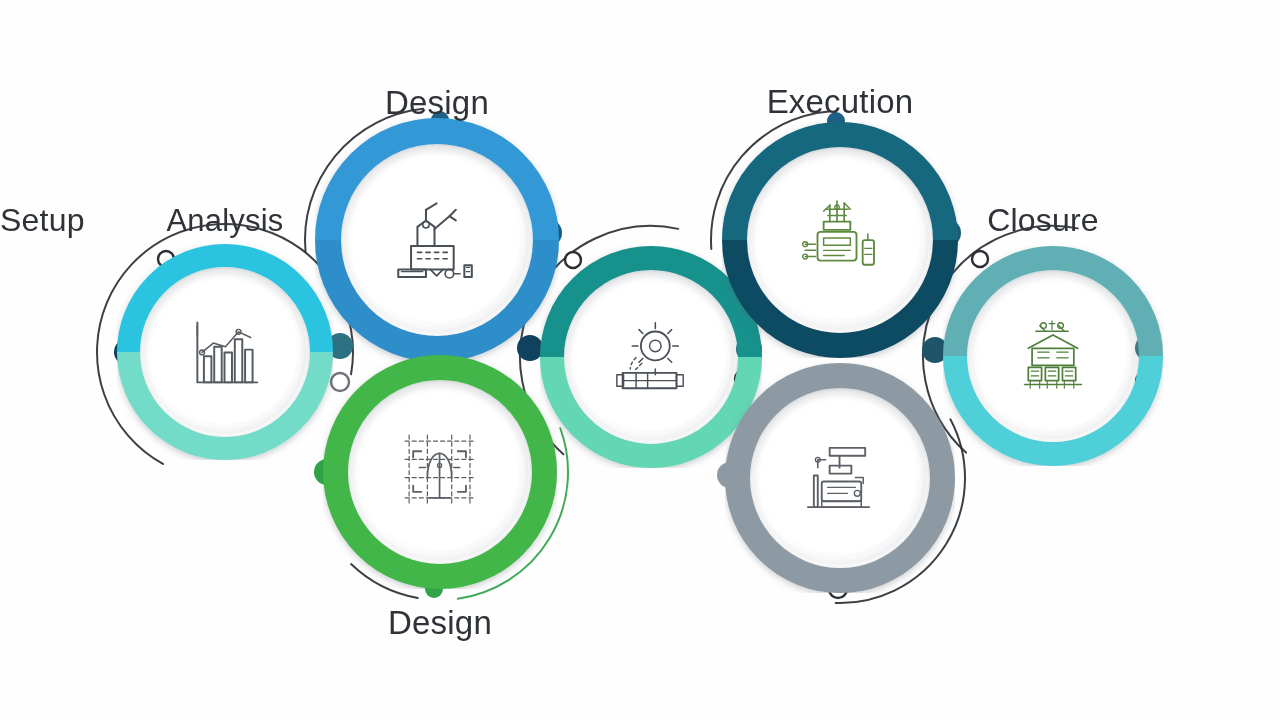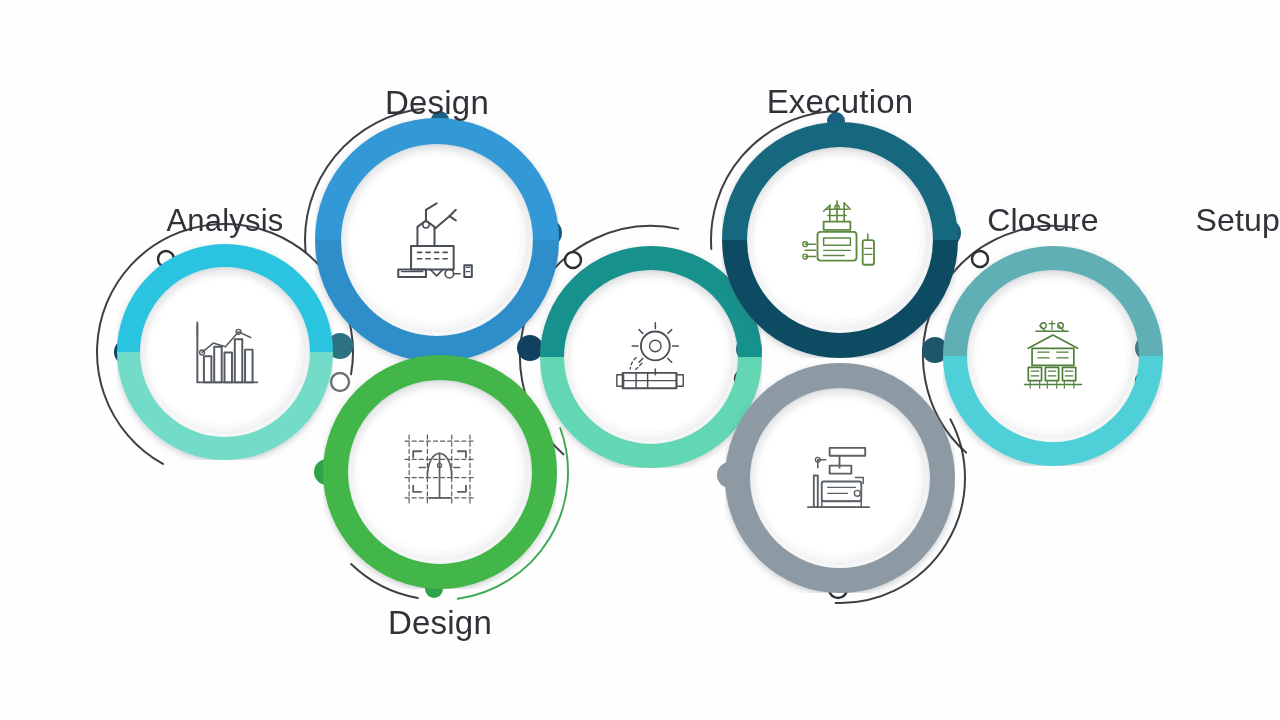--- a/index.html
+++ b/index.html
@@ -338,18 +338,18 @@
       <path d="M16 66 L16 74 M26 66 L26 74 M34 66 L34 74 M44 66 L44 74 M52 66 L52 74 M62 66 L62 74" stroke-width="1.2"></path>
     </g>
             </svg>
           </div>
         </div>
       </div>
     </div>
   <div id="labels">
       <div class="label" style="font-size: 31px; color: rgb(47, 51, 56); left: -415px; top: 203px; width: 1280px; text-align: center; padding-left: 0px;">Analysis</div>
       <div class="label" style="font-size: 33px; color: rgb(47, 51, 56); left: -203px; top: 84px; width: 1280px; text-align: center; padding-left: 0px;">Design</div>
-      <div class="label" style="font-size: 32px; color: rgb(47, 51, 56); left: 0px; top: 202px; width: 1280px; text-align: right; padding-left: 0px;">Setup</div>
+      <div class="label" style="font-size: 32px; color: rgb(47, 51, 56); left: 0px; top: 202px; width: 1280px; text-align: left; padding-left: 0px;">Setup</div>
       <div class="label" style="font-size: 33px; color: rgb(47, 51, 56); left: -200px; top: 604px; width: 1280px; text-align: center; padding-left: 0px;">Design</div>
       <div class="label" style="font-size: 33px; color: rgb(47, 51, 56); left: 200px; top: 83px; width: 1280px; text-align: center; padding-left: 0px;">Execution</div>
       <div class="label" style="font-size: 32px; color: rgb(47, 51, 56); left: 403px; top: 202px; width: 1280px; text-align: center; padding-left: 0px;">Closure</div>
     </div>
 </div>
 
 </body></html>

